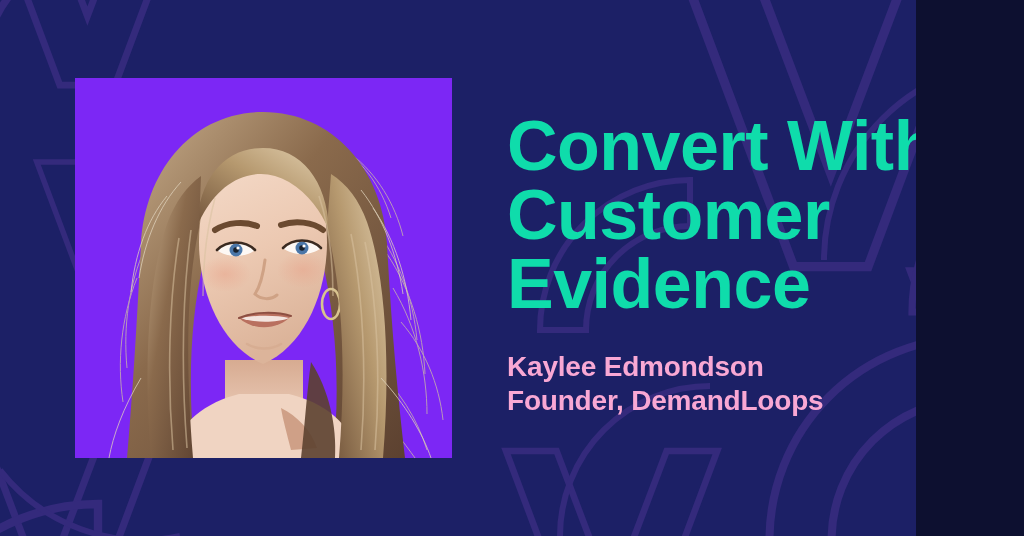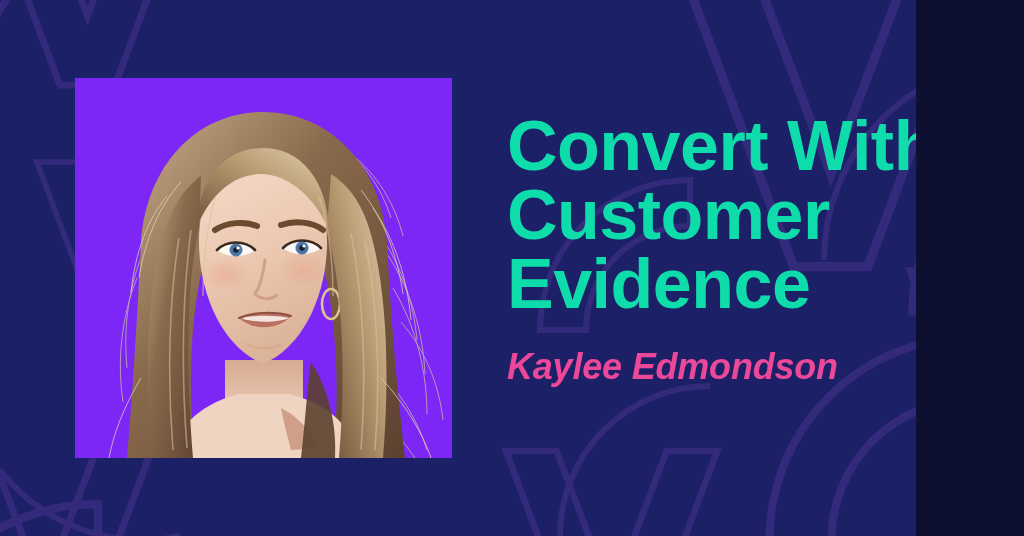--- a/index.html
+++ b/index.html
@@ -50,26 +50,25 @@
     line-height: 69px;
     font-weight: bold;
     letter-spacing: -0.5px;
     margin: 0;
     white-space: pre-line;
   }
   #speaker-block {
     margin-top: 31px;
   }
   .speaker-line {
-    color: #ec4899;
-    font-size: 36px;
+    color: #f9a8d4;
+    font-size: 28px;
     line-height: 34px;
     font-weight: bold;
     letter-spacing: -0.2px;
-    font-style: italic;
   }
 </style>
 </head>
 <body>
 
 <div id="stage">
 
   <svg id="bg-pattern" viewBox="0 0 1024 536" width="1024" height="536" aria-hidden="true">
     <defs>
 
@@ -234,16 +233,17 @@
       </g>
     </svg>
   </div>
 
   <div id="text-block">
     <h1 id="talk-title">Convert With
 Customer
 Evidence</h1>
     <div id="speaker-block">
       <div class="speaker-line">Kaylee Edmondson</div>
+      <div class="speaker-line">Founder, DemandLoops</div>
     </div>
   </div>
 
 </div>
 
 </body></html>

